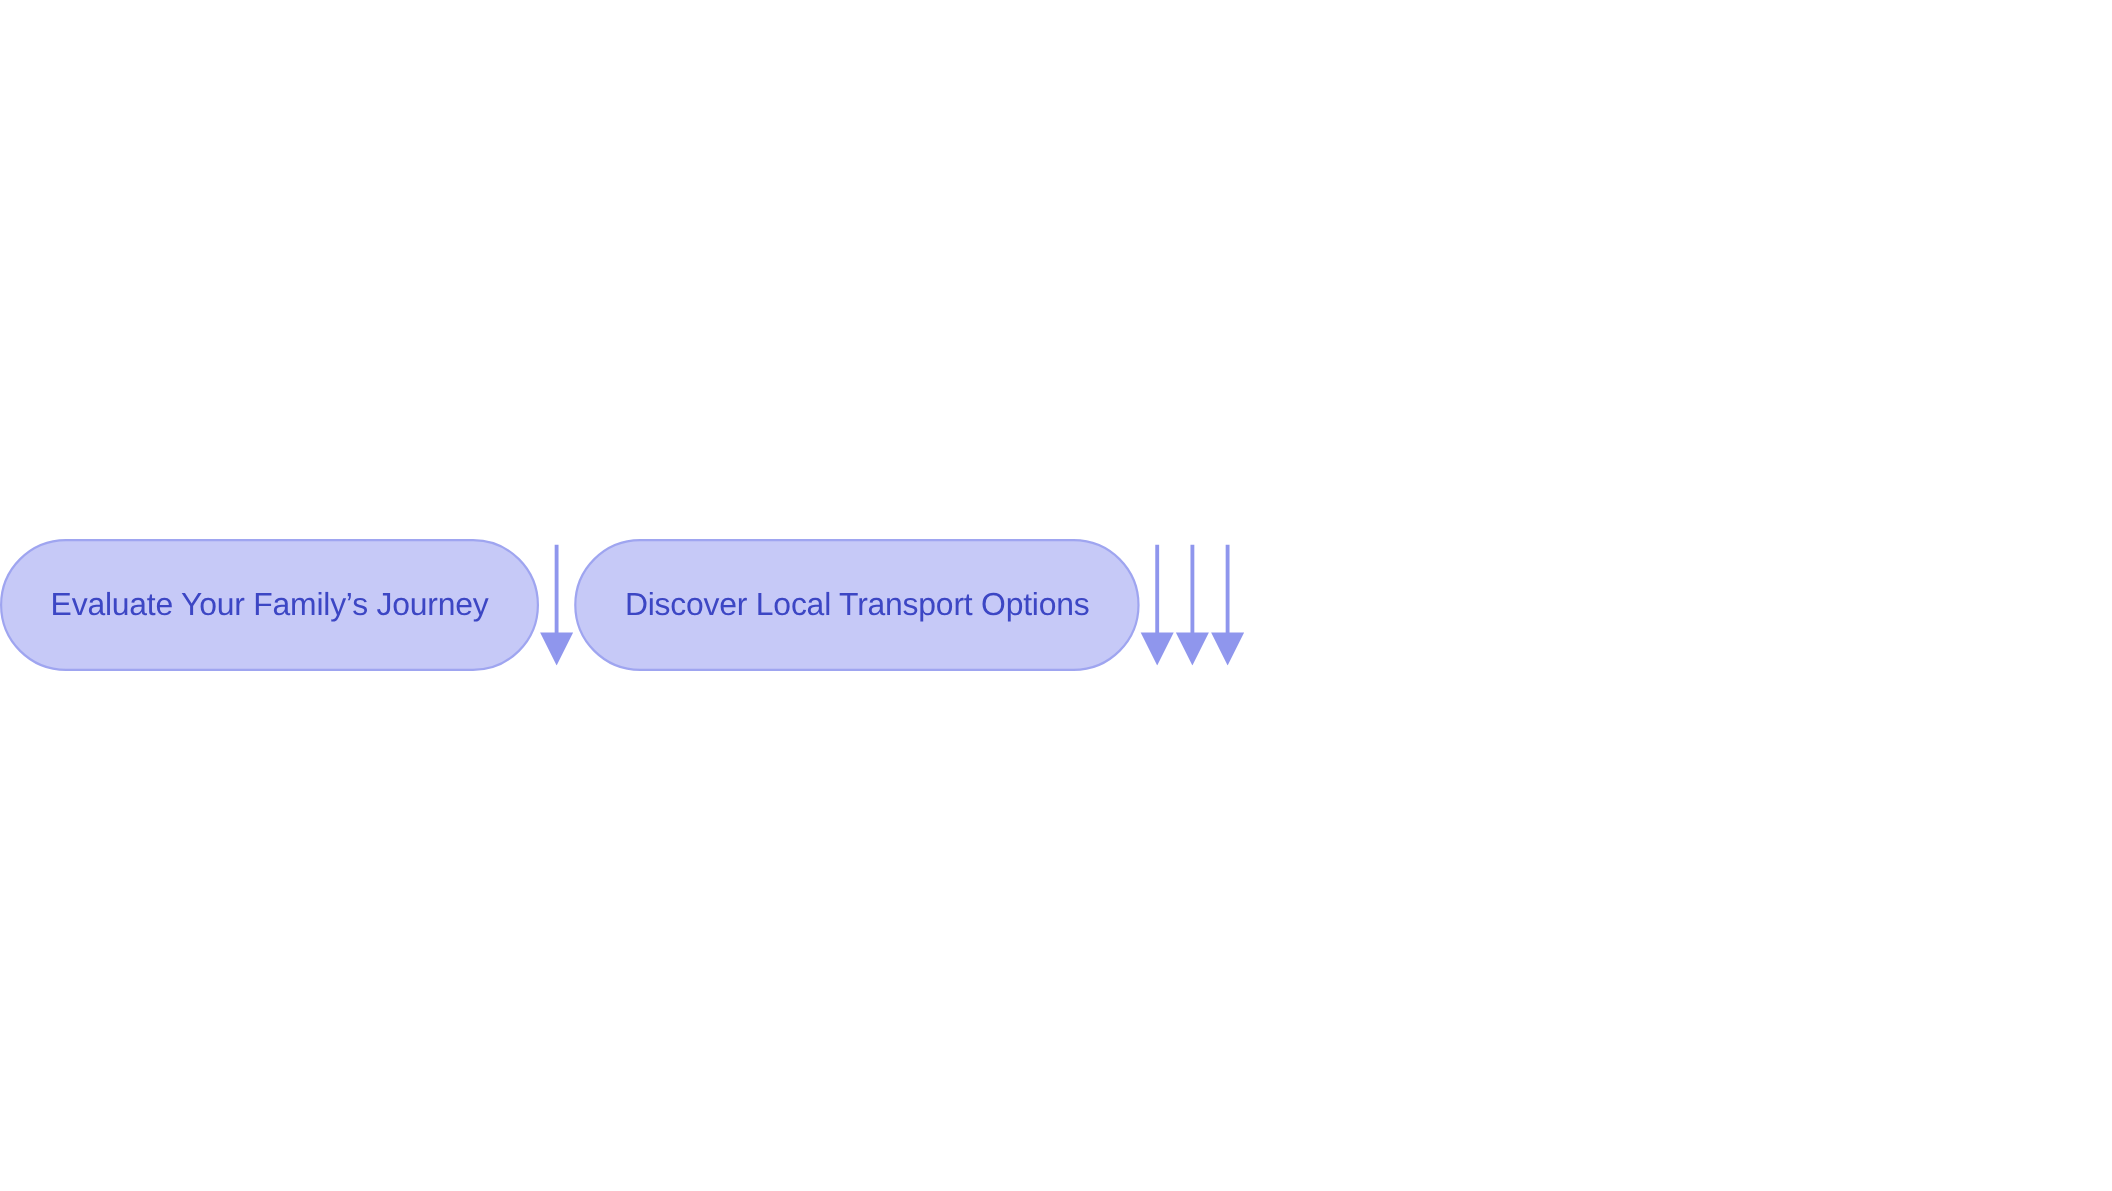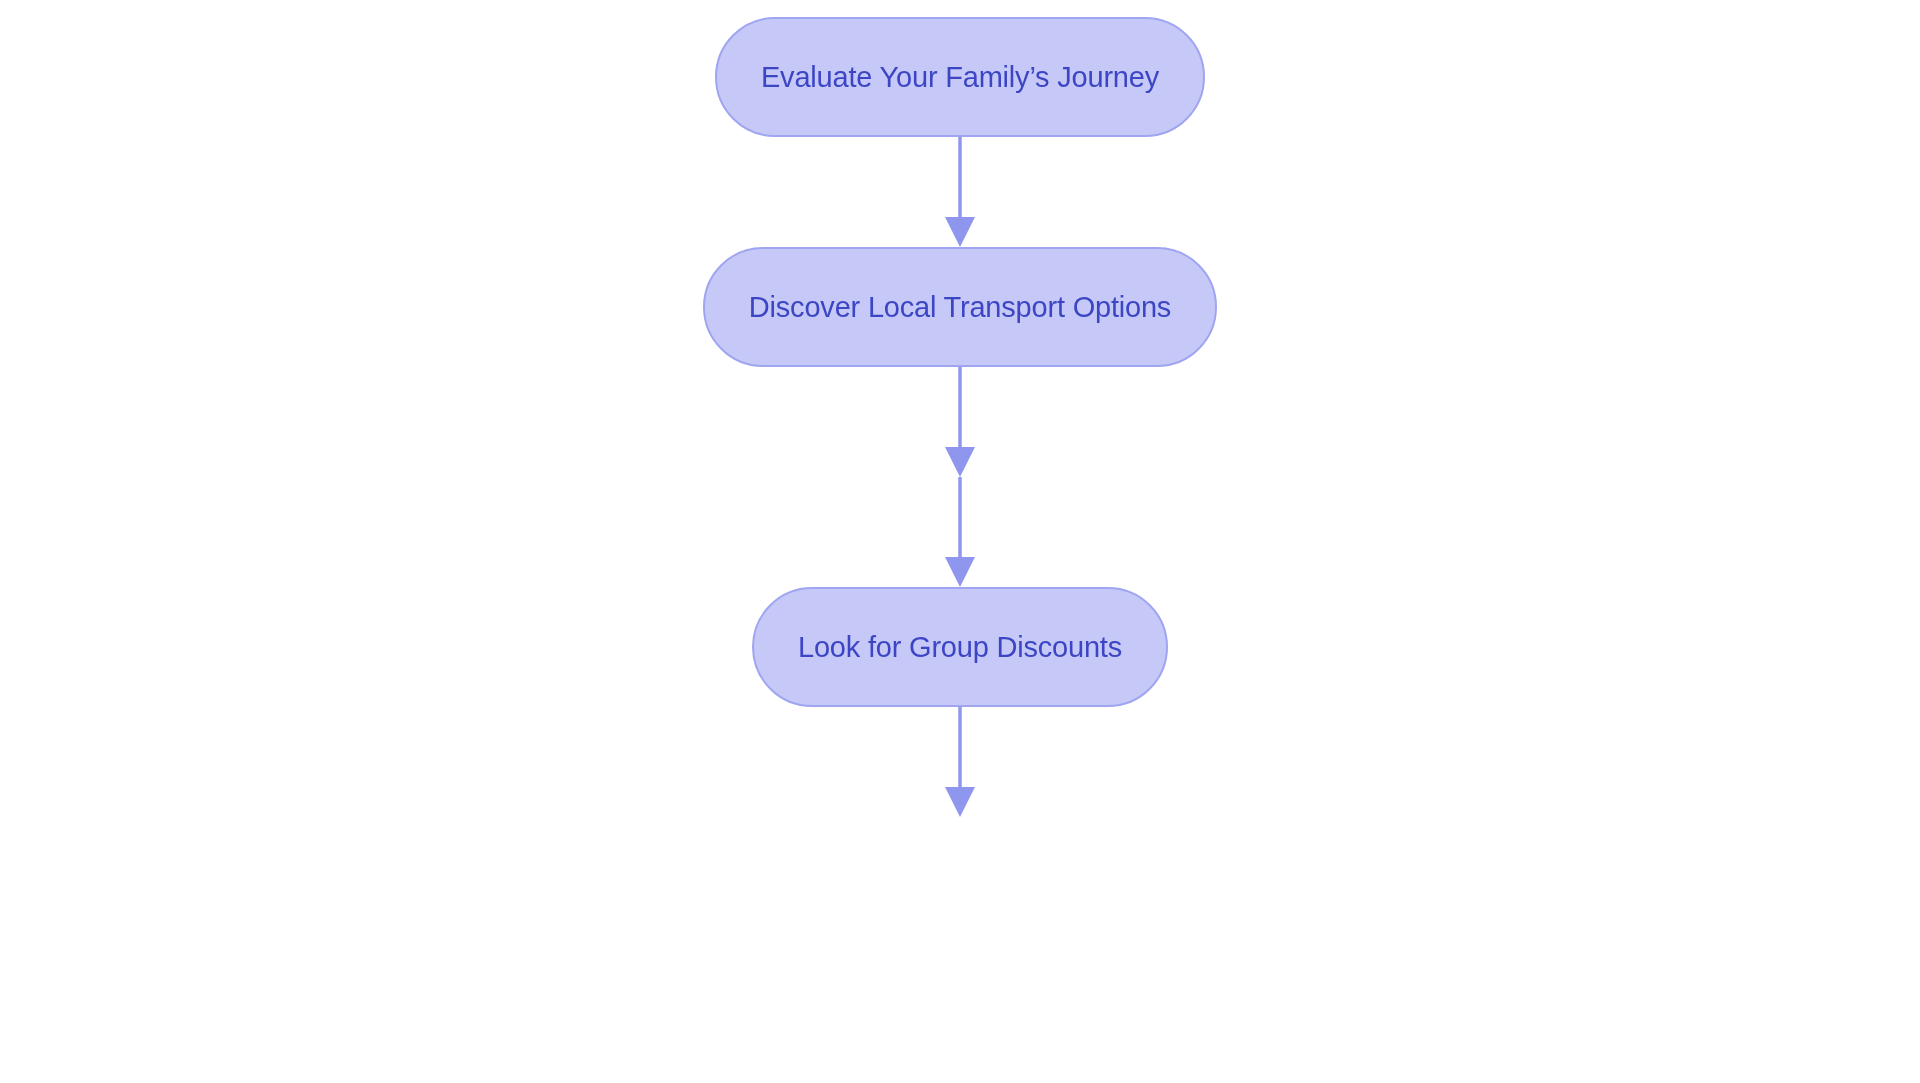--- a/index.html
+++ b/index.html
@@ -18,21 +18,21 @@
     width: 1920px;
     height: 1083px;
     background: var(--bg);
     font-family: "Liberation Sans", sans-serif;
     overflow: hidden;
   }
   .flow {
     width: 1920px;
     height: 1083px;
     display: flex;
-    flex-direction: column;
+    flex-direction: row;
     align-items: center;
     padding-top: 17px;
   }
   .node {
     height: 120px;
     min-height: 120px;
     border-radius: 60px;
     background: var(--node-fill);
     border: 2px solid var(--node-border);
     display: flex;
@@ -81,23 +81,20 @@
     <rect class="shaft" x="14.25" y="0" width="3.5" height="84"></rect>
     <polygon class="head" points="1,80 31,80 16,110"></polygon>
   </svg>
 
 
   <svg class="arrow" viewBox="0 0 32 110" xmlns="http://www.w3.org/2000/svg">
     <rect class="shaft" x="14.25" y="0" width="3.5" height="84"></rect>
     <polygon class="head" points="1,80 31,80 16,110"></polygon>
   </svg>
 
-  <div class="node">
-    <span class="node-label">Look for Group Discounts</span>
-  </div>
 
   <svg class="arrow" viewBox="0 0 32 110" xmlns="http://www.w3.org/2000/svg">
     <rect class="shaft" x="14.25" y="0" width="3.5" height="84"></rect>
     <polygon class="head" points="1,80 31,80 16,110"></polygon>
   </svg>
 
 
 </div>
 
 </body></html>

